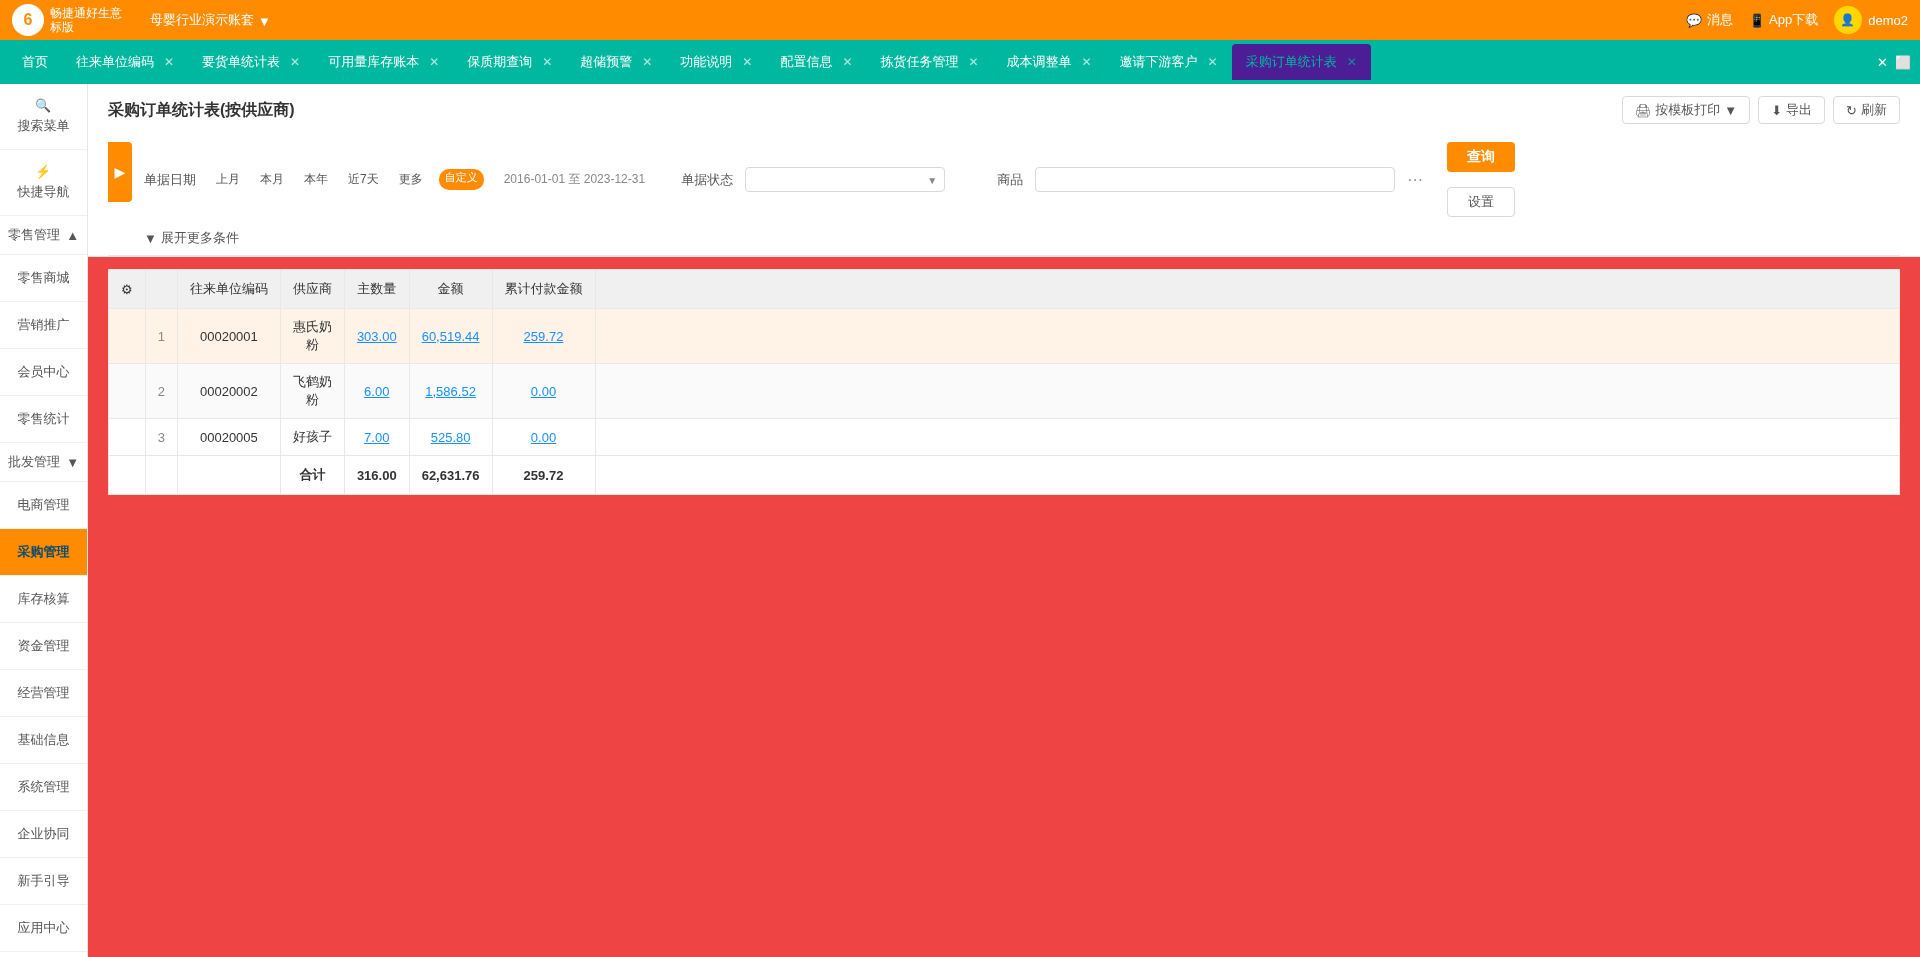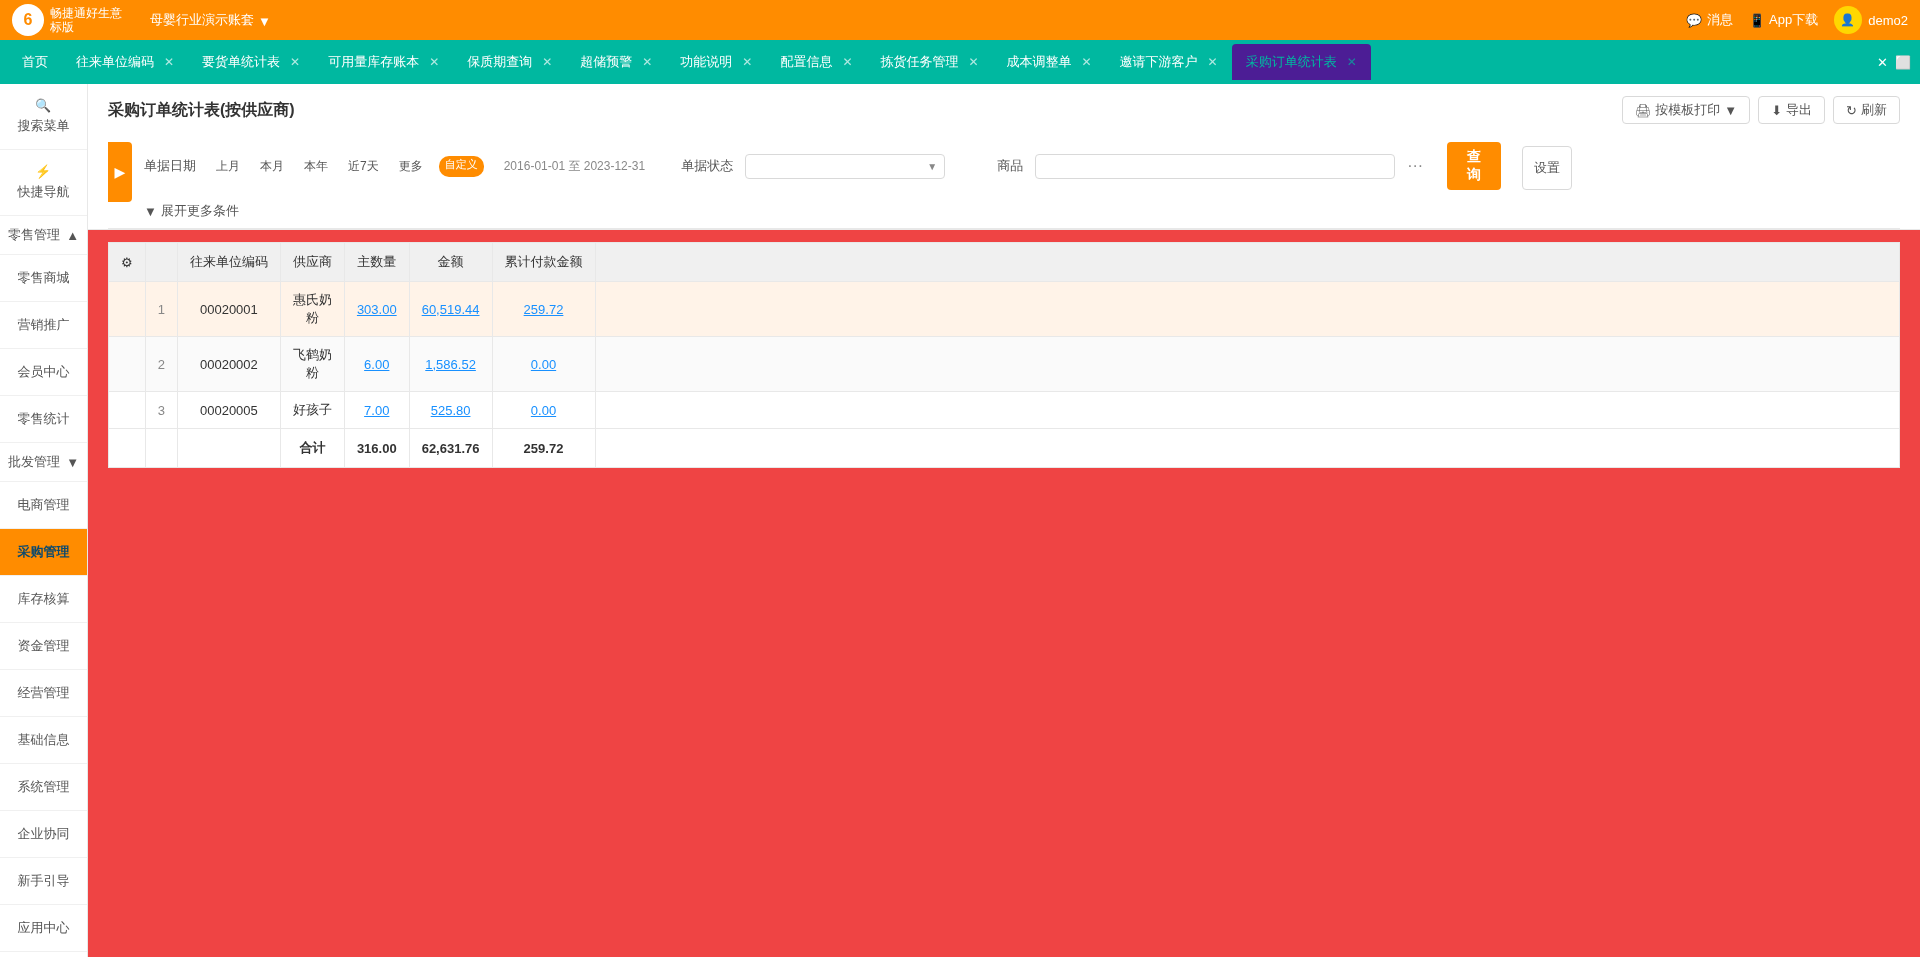--- a/index.html
+++ b/index.html
@@ -53,21 +53,21 @@
     .filter-shortcut { padding: 2px 8px; font-size: 12px; cursor: pointer; color: #555; border-radius: 2px; }
     .filter-date-range { font-size: 12px; color: #888; margin-left: 8px; }
     .custom-tag { background: #ff8c00; color: #fff; font-size: 11px; padding: 1px 6px; border-radius: 10px; margin-left: 4px; }
     .filter-select { border: 1px solid #d9d9d9; border-radius: 4px; padding: 4px 28px 4px 8px; font-size: 13px; min-width: 200px; background: #fff; appearance: none; cursor: pointer; position: relative; }
     .select-wrapper { position: relative; display: inline-block; }
     .select-wrapper::after { content: '▼'; position: absolute; right: 8px; top: 50%; transform: translateY(-50%); font-size: 10px; color: #888; pointer-events: none; }
     .filter-input { border: 1px solid #d9d9d9; border-radius: 4px; padding: 4px 8px; font-size: 13px; min-width: 300px; }
     .filter-dots { color: #888; font-size: 16px; cursor: pointer; }
     .btn-query { background: #ff8c00; color: #fff; border: none; border-radius: 4px; padding: 6px 20px; font-size: 14px; cursor: pointer; font-weight: bold; }
     .btn-settings { background: #fff; border: 1px solid #d9d9d9; border-radius: 4px; padding: 5px 4px; font-size: 13px; cursor: pointer; color: #555; margin-top: 4px; width: 100%; }
-    .query-btn-group { display: flex; gap: 21px; }
+    .query-btn-group { display: flex; flex-direction: column; gap: 11px; }
     .expand-more { display: flex; align-items: center; justify-content: center; gap: 4px; padding: 4px 0; cursor: pointer; color: #555; font-size: 13px; }
 
     
     .table-area { flex: 1; overflow: auto; padding: 12px 20px; }
     .data-table { width: 100%; border-collapse: collapse; background: #fff; }
     .data-table th { background: #f0f0f0; padding: 10px 12px; text-align: center; font-size: 13px; color: #333; border: 1px solid #e8e8e8; font-weight: normal; white-space: nowrap; }
     .data-table td { padding: 9px 12px; text-align: center; font-size: 13px; border: 1px solid #e8e8e8; }
     .data-table tr:nth-child(odd) td { background: #fff; }
     .data-table tr:nth-child(even) td { background: #fafafa; }
     .data-table tr.selected td { background: #fff3e8; }

